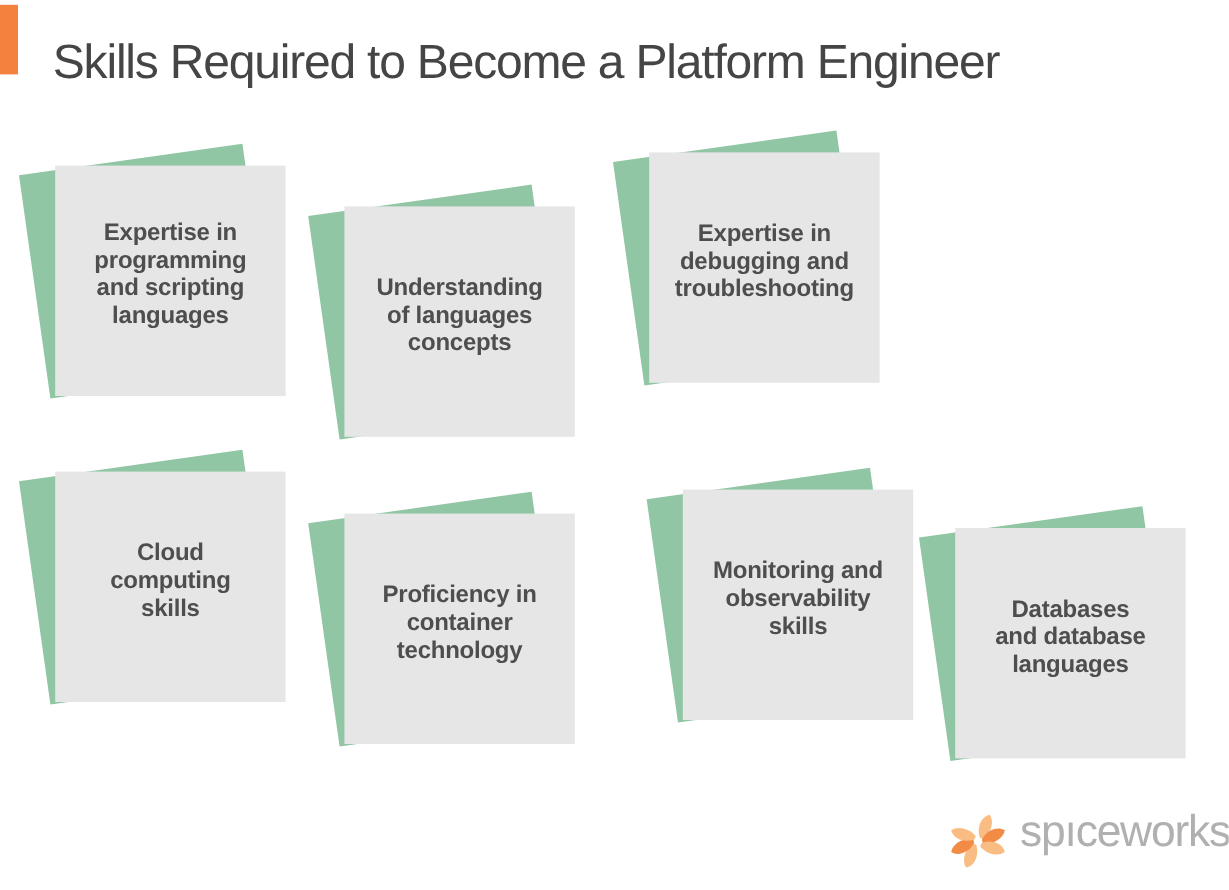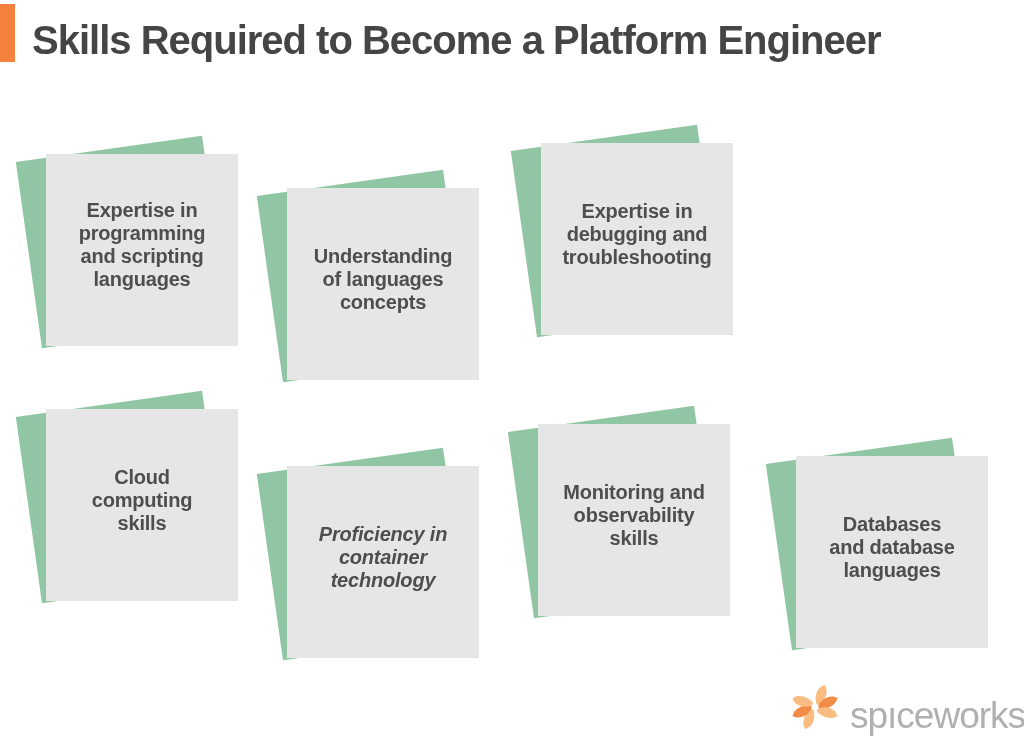--- a/index.html
+++ b/index.html
@@ -15,33 +15,33 @@
   
   .accent-bar {
     position: absolute;
     left: 0; top: 4px;
     width: 15px; height: 58px;
     background: #F5813E;
   }
   .page-title {
     position: absolute;
     left: 28px; top: 10px;
-    margin: 4px;
+    margin: 16px;
     font-size: 40px;
     line-height: 52px;
-    font-weight: 700;
+    font-weight: 400;
     letter-spacing: -1px;
     color: #454545;
     white-space: nowrap;
   }
 
   
   .card {
     position: absolute;
-    width: 192px; height: 182px; margin-top: 16px;
+    width: 192px; height: 182px;
   }
   .green-square {
     position: absolute;
     left: -18px; top: -6px;
     width: 188px; height: 188px;
     background: #90C6A3;
     transform: rotate(-8deg);
     z-index: 1;
   }
   .card-face {
@@ -64,31 +64,31 @@
     text-align: center;
     white-space: pre-line;
     letter-spacing: -0.2px;
   }
 
   .pos-1 { left: 46px;  top: 138px; }
   .pos-2 { left: 287px; top: 172px; }
   .pos-3 { left: 541px; top: 127px; }
   .pos-4 { left: 795px; top: 147px; }
   .pos-5 { left: 46px;  top: 393px; }
-  .pos-6 { left: 287px; top: 450px; font-style: italic; }
-  .pos-7 { left: 538px; top: 408px; }
+  .pos-6 { left: 287px; top: 428px; }
+  .pos-7 { left: 569px; top: 408px; }
   .pos-8 { left: 796px; top: 440px; }
 
   
   .logo {
     position: absolute;
     left: 788px; top: 674px;
     height: 60px;
     display: flex;
-    align-items: flex-end;
+    align-items: flex-start;
     gap: 8px;
   }
   .logo-text {
     font-size: 37px;
     color: #B0B0B0;
     letter-spacing: -1px;
     line-height: 1;
   }
 </style>
 </head>

